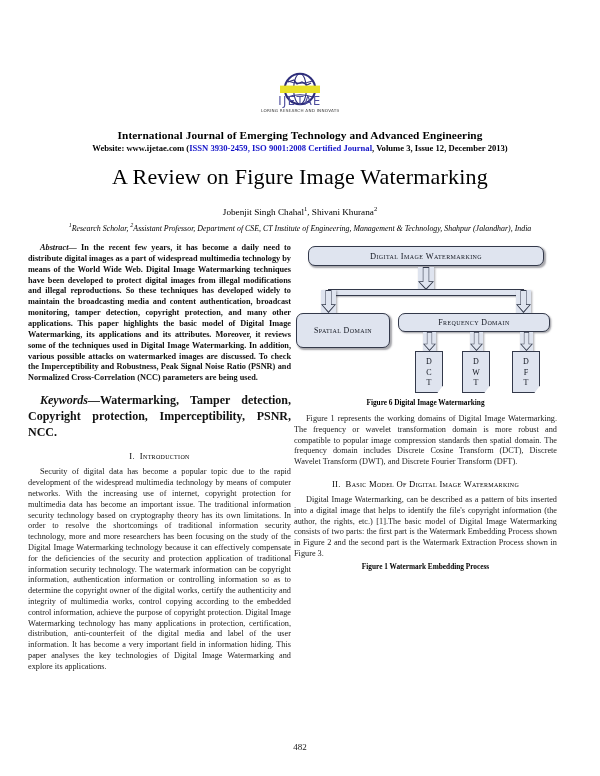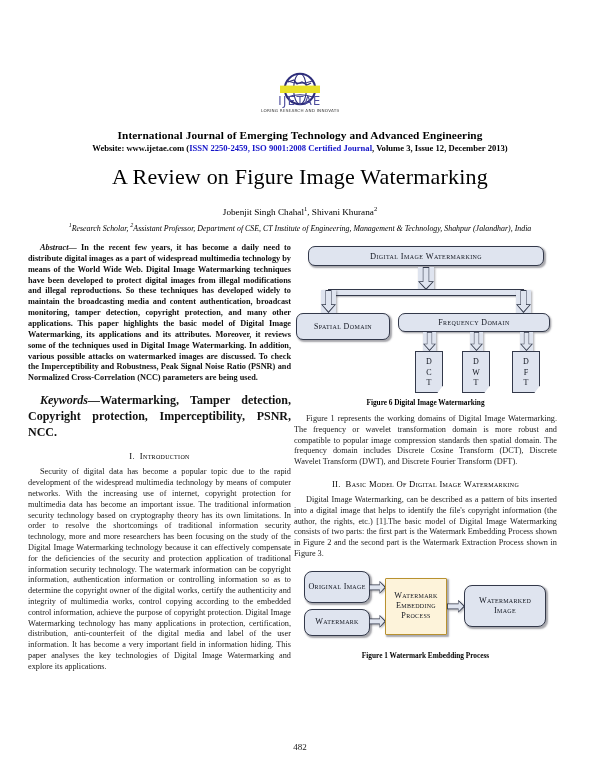--- a/index.html
+++ b/index.html
@@ -281,21 +281,21 @@
         <path d="M27 10 L33 8 L36 12 L41 10 L46 13 L50 11" fill="none" stroke="#2d2d7a" stroke-width="1.3"></path>
         <rect x="19" y="13.6" width="40" height="7.4" fill="#e8e02a"></rect>
         <text x="39" y="32.6" text-anchor="middle" font-family="DejaVu Sans, sans-serif" font-size="11.4" letter-spacing="1.4" fill="#4b4b9c">IJETAE</text>
         <text x="39" y="40.2" text-anchor="middle" font-family="DejaVu Sans, sans-serif" font-size="4.1" letter-spacing="0.25" fill="#333333">EXPLORING RESEARCH AND INNOVATIONS</text>
       </svg>
     </div>
 
     <div class="journal-title">International Journal of Emerging Technology and Advanced Engineering</div>
 
     <div class="journal-sub">
-      <span>Website: www.ijetae.com (</span><span class="blue">ISSN 2250-2459, ISO 9001:2008 Certified Journal</span><span>, Volume 3, Issue 12, December 2013)</span>
+      <span>Website: www.ijetae.com (</span><span class="blue">ISSN 3930-2459, ISO 9001:2008 Certified Journal</span><span>, Volume 3, Issue 12, December 2013)</span>
     </div>
   </div>
 
   <h1 class="paper-title">A Review on Figure Image Watermarking</h1>
 
   <div class="authors">
     <span>Jobenjit Singh Chahal</span><sup>1</sup><span>, Shivani Khurana</span><sup>2</sup>
   </div>
 
   <div class="affiliation">
@@ -332,21 +332,21 @@
 
         <div class="arrow-down" style="left:27px; top:46px; width:15px; height:23px;">
           <div class="inner"></div>
             <div class="fillin"></div>
         </div>
         <div class="arrow-down" style="left:222px; top:46px; width:15px; height:23px;">
           <div class="inner"></div>
             <div class="fillin"></div>
         </div>
 
-        <div class="node small" style="left:2px; top:69px; width:94px; height:27px;">Spatial Domain</div>
+        <div class="node small" style="left:2px; top:69px; width:94px; height:35px;">Spatial Domain</div>
 
         <div class="node small" style="left:104px; top:69px; width:152px; height:19px;">Frequency Domain</div>
 
         <div class="arrow-down" style="left:129px; top:88px; width:13px; height:19px;">
           <div class="inner"></div>
             <div class="fillin"></div>
         </div>
         <div class="arrow-down" style="left:176px; top:88px; width:13px; height:19px;">
           <div class="inner"></div>
             <div class="fillin"></div>
@@ -376,43 +376,19 @@
       <div class="fig-caption">Figure 6 Digital Image Watermarking</div>
 
       <p class="body" style="margin-top:7px;">Figure 1 represents the working domains of Digital Image Watermarking. The frequency or wavelet transformation domain is more robust and compatible to popular image compression standards then spatial domain. The frequency domain includes Discrete Cosine Transform (DCT), Discrete Wavelet Transform (DWT), and Discrete Fourier Transform (DFT).</p>
 
       <h2 class="section">
         <span class="numeral">II.</span>&nbsp;&nbsp;<span>Basic Model Of Digital Image Watermarking</span>
       </h2>
 
       <p class="body">Digital Image Watermarking, can be described as a pattern of bits inserted into a digital image that helps to identify the file's copyright information (the author, the rights, etc.) [1].The basic model of Digital Image Watermarking consists of two parts: the first part is the Watermark Embedding Process shown in Figure 2 and the second part is the Watermark Extraction Process shown in Figure 3.</p>
 
-      <div class="fig2">
-
-        <div class="node2" style="left:10px; top:2px; width:66px; height:32px;">Original Image</div>
-
-        <div class="node2" style="left:10px; top:40px; width:66px; height:27px;">Watermark</div>
-
-        <div class="arrow-right" style="left:75px; top:12px; width:17px; height:13px;">
-          <div class="inner"></div>
-            <div class="fillin"></div>
-        </div>
-        <div class="arrow-right" style="left:75px; top:46px; width:17px; height:13px;">
-          <div class="inner"></div>
-            <div class="fillin"></div>
-        </div>
-
-        <div class="node2 cream" style="left:91px; top:9px; width:62px; height:57px; padding:0 5px;">Watermark Embedding Process</div>
-
-        <div class="arrow-right cream-src" style="left:153px; top:31px; width:18px; height:13px;">
-          <div class="inner"></div>
-            <div class="fillin"></div>
-        </div>
-
-        <div class="node2" style="left:170px; top:16px; width:82px; height:42px; padding:0 6px;">Watermarked Image</div>
-      </div>
 
       <div class="fig-caption">Figure 1  Watermark Embedding Process</div>
     </div>
   </div>
 
   <div class="page-number">482</div>
 </div>
 
 </body></html>

